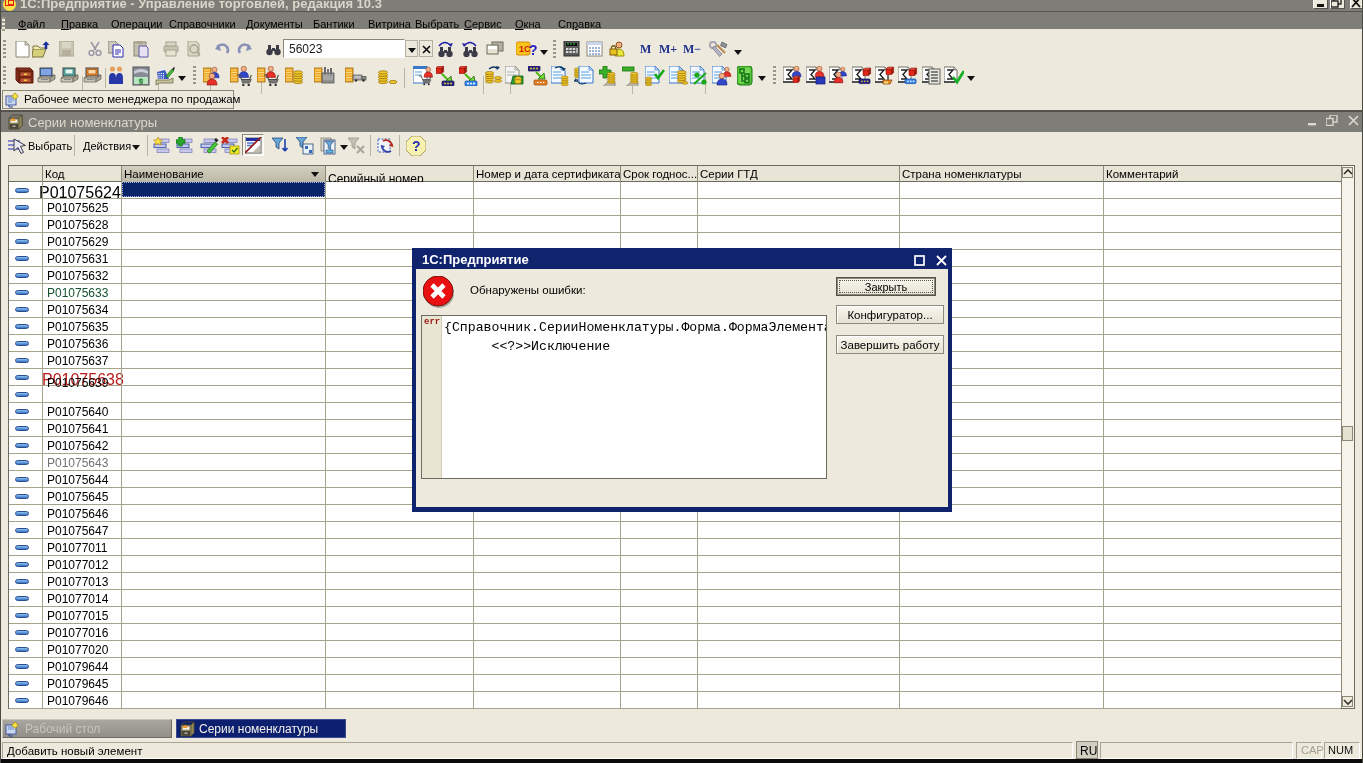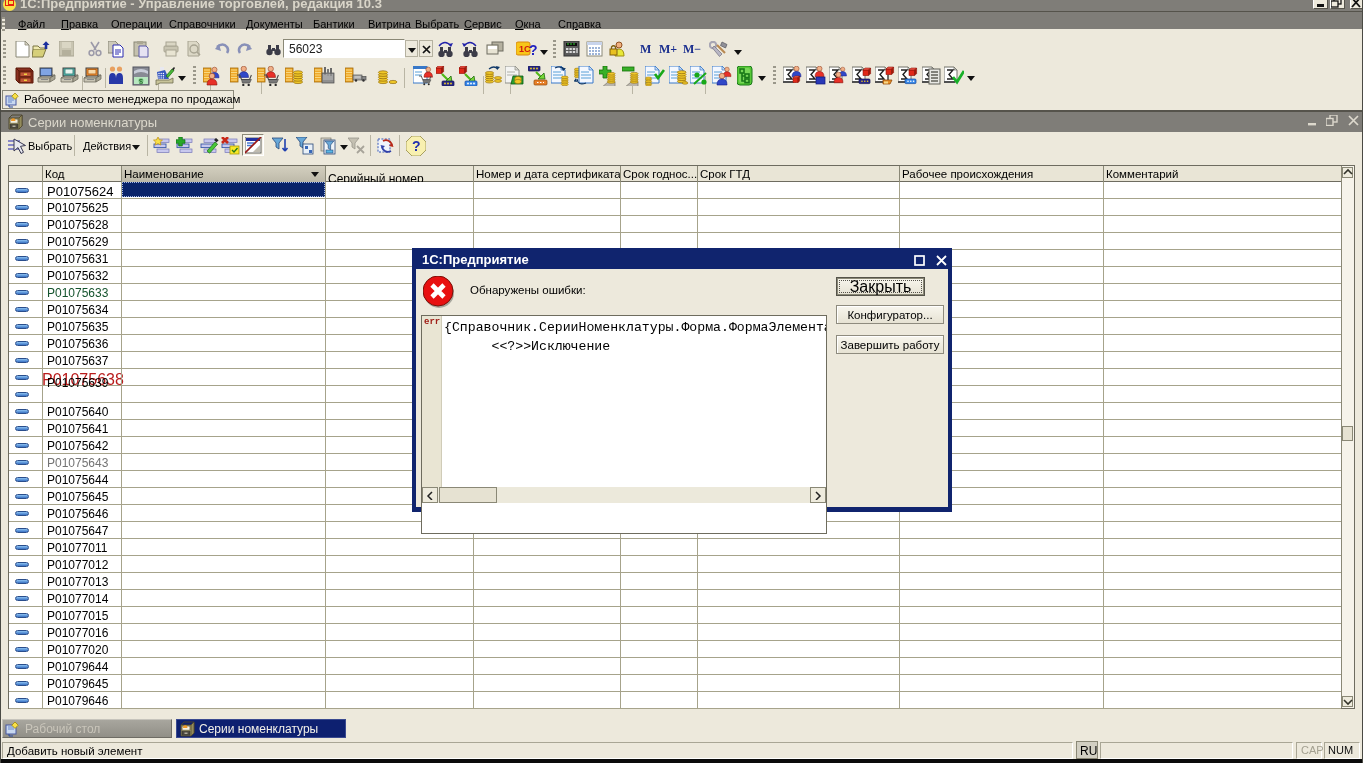--- a/index.html
+++ b/index.html
@@ -814,27 +814,27 @@
     </svg>
   </div>
 <div class="ab" style="left:8px;top:165px;width:1347px;height:544px;border:1px solid #6e6c60;background:#fff"></div>
 <div class="ab" style="left:9px;top:166px;width:1332px;height:16px;background:#e9e5d6;border-bottom:1px solid #6e6c60"></div>
 <div class="ab" style="left:121px;top:166px;width:204px;height:16px;background:linear-gradient(#d3cfbf,#bdb9a9)"></div>
 <div class="ab" style="left:45px;top:168px;font-size:11.5px;color:#000;white-space:nowrap">Код</div>
 <div class="ab" style="left:124px;top:168px;font-size:11.5px;color:#000;white-space:nowrap">Наименование</div>
 <div class="ab" style="left:328px;top:172px;font-size:12px;color:#000;white-space:nowrap">Серийный номер</div>
 <div class="ab" style="left:476px;top:168px;font-size:11.5px;color:#000;white-space:nowrap">Номер и дата сертификата</div>
 <div class="ab" style="left:623px;top:168px;font-size:11.5px;color:#000;white-space:nowrap">Срок годнос...</div>
-<div class="ab" style="left:700px;top:168px;font-size:11.5px;color:#000;white-space:nowrap">Срок ГТД</div>
-<div class="ab" style="left:902px;top:168px;font-size:11.5px;color:#000;white-space:nowrap">Рабочее происхождения</div>
+<div class="ab" style="left:700px;top:168px;font-size:11.5px;color:#000;white-space:nowrap">Серии ГТД</div>
+<div class="ab" style="left:902px;top:168px;font-size:11.5px;color:#000;white-space:nowrap">Страна номенклатуры</div>
 <div class="ab" style="left:1106px;top:168px;font-size:11.5px;color:#000;white-space:nowrap">Комментарий</div>
 <div class="ab" style="left:311px;top:172px;width:0;height:0;border-left:4px solid transparent;border-right:4px solid transparent;border-top:5px solid #111"></div>
 <div class="ab" style="left:9px;top:182px;width:1332px;height:17px;border-bottom:1px solid #a6a38b;background:#fff"></div>
 <div class="ab" style="left:15px;top:188px;width:14px;height:5px;border-radius:2.5px;background:linear-gradient(#8cc2f2,#3a72c4);border:1px solid #2a4e8c"></div>
-<div class="ab" style="left:47px;top:184px;font-size:13px;color:#000">P01075624</div>
+<div class="ab" style="left:39px;top:184px;font-size:16px;color:#000">P01075624</div>
 <div class="ab" style="left:9px;top:199px;width:1332px;height:17px;border-bottom:1px solid #a6a38b;background:#fff"></div>
 <div class="ab" style="left:15px;top:205px;width:14px;height:5px;border-radius:2.5px;background:linear-gradient(#8cc2f2,#3a72c4);border:1px solid #2a4e8c"></div>
 <div class="ab" style="left:47px;top:201px;font-size:12px;color:#000">P01075625</div>
 <div class="ab" style="left:9px;top:216px;width:1332px;height:17px;border-bottom:1px solid #a6a38b;background:#fff"></div>
 <div class="ab" style="left:15px;top:222px;width:14px;height:5px;border-radius:2.5px;background:linear-gradient(#8cc2f2,#3a72c4);border:1px solid #2a4e8c"></div>
 <div class="ab" style="left:47px;top:218px;font-size:12px;color:#000">P01075628</div>
 <div class="ab" style="left:9px;top:233px;width:1332px;height:17px;border-bottom:1px solid #a6a38b;background:#fff"></div>
 <div class="ab" style="left:15px;top:239px;width:14px;height:5px;border-radius:2.5px;background:linear-gradient(#8cc2f2,#3a72c4);border:1px solid #2a4e8c"></div>
 <div class="ab" style="left:47px;top:235px;font-size:12px;color:#000">P01075629</div>
 <div class="ab" style="left:9px;top:250px;width:1332px;height:17px;border-bottom:1px solid #a6a38b;background:#fff"></div>
@@ -986,32 +986,32 @@
     <svg style="position:absolute;left:524px;top:7px;" width="12" height="11" viewBox="0 0 12 11">
       <path d="M1 1 L10 10 M10 1 L1 10" stroke="#fff" stroke-width="1.8"></path>
     </svg>
     <div class="ab" style="left:4px;top:21px;width:532px;height:238px;background:#ede9dc">
       <svg style="position:absolute;left:7px;top:7px;" width="34" height="34" viewBox="0 0 34 34">
         <circle cx="16" cy="17" r="15" fill="#909088" opacity=".75"></circle>
         <circle cx="15" cy="15" r="15" fill="#e81010" stroke="#781008" stroke-width="1"></circle>
         <path d="M9 9 L21 21 M21 9 L9 21" stroke="#fff" stroke-width="4.6"></path>
       </svg>
       <div class="ab" style="left:54px;top:15px;font-size:11.5px;color:#000">Обнаружены ошибки:</div>
-      <div class="ab" style="left:5px;top:46px;width:406px;height:219px;background:#fff;border:1px solid #6e6c5e;overflow:hidden">
+      <div class="ab" style="left:5px;top:46px;width:406px;height:164px;background:#fff;border:1px solid #6e6c5e;overflow:hidden">
         <div class="ab" style="left:0;top:0;width:20px;height:171px;background:#e9e5d3;border-right:1px solid #d0ccb8"></div>
         <div class="ab" style="left:2px;top:1px;font-size:9px;font-weight:bold;color:#a02018;font-family:'Liberation Mono',monospace">err</div>
         <div class="ab" style="left:22px;top:2px;font-size:13.2px;color:#000;font-family:'Liberation Mono',monospace;white-space:pre;line-height:19px">{Справочник.СерииНоменклатуры.Форма.ФормаЭлемента
       &lt;&lt;?&gt;&gt;Исключение</div>
         <div class="ab" style="left:0;top:171px;width:404px;height:16px;background:#ece9db"></div>
         <div class="ab" style="left:0;top:171px;width:16px;height:16px;background:#eeebdd;border:1px solid #8a8876"></div>
         <svg style="position:absolute;left:4px;top:175px;" width="8" height="9" viewBox="0 0 8 9">
           <path d="M6 1 l-4 4 4 4" fill="none" stroke="#222" stroke-width="1.5"></path>
         </svg>
         <div class="ab" style="left:388px;top:171px;width:16px;height:16px;background:#eeebdd;border:1px solid #8a8876"></div>
         <svg style="position:absolute;left:392px;top:175px;" width="8" height="9" viewBox="0 0 8 9">
           <path d="M2 1 l4 4 -4 4" fill="none" stroke="#222" stroke-width="1.5"></path>
         </svg>
         <div class="ab" style="left:17px;top:171px;width:58px;height:16px;background:#e6e2d2;border:1px solid #8a8876"></div>
       </div>
-      <div style="position:absolute;width:89px;height:19px;background:linear-gradient(#f8f6ee,#e6e2d3);text-align:center;font-size:16px;color:#000;line-height:18px;left:420px;top:8px;border:1px solid #55534a;box-shadow:0 0 0 1px #8a8876 inset"><div class="ab" style="left:2px;top:2px;right:2px;bottom:2px;border:1px dotted #55524a"></div>Закрыть</div>
+      <div style="position:absolute;width:100px;height:19px;background:linear-gradient(#f8f6ee,#e6e2d3);text-align:center;font-size:11px;color:#000;line-height:18px;left:420px;top:8px;border:1px solid #55534a;box-shadow:0 0 0 1px #8a8876 inset"><div class="ab" style="left:2px;top:2px;right:2px;bottom:2px;border:1px dotted #55524a"></div>Закрыть</div>
       <div style="position:absolute;width:108px;height:19px;background:linear-gradient(#f8f6ee,#e6e2d3);text-align:center;font-size:11.5px;color:#000;line-height:18px;left:420px;top:36px;border:1px solid #8e8b7e;box-shadow:inset 1px 1px 0 #fff">Конфигуратор...</div>
       <div style="position:absolute;width:108px;height:19px;background:linear-gradient(#f8f6ee,#e6e2d3);text-align:center;font-size:11.5px;color:#000;line-height:18px;left:420px;top:66px;border:1px solid #8e8b7e;box-shadow:inset 1px 1px 0 #fff">Завершить работу</div>
     </div>
   </div>
 </body></html>

